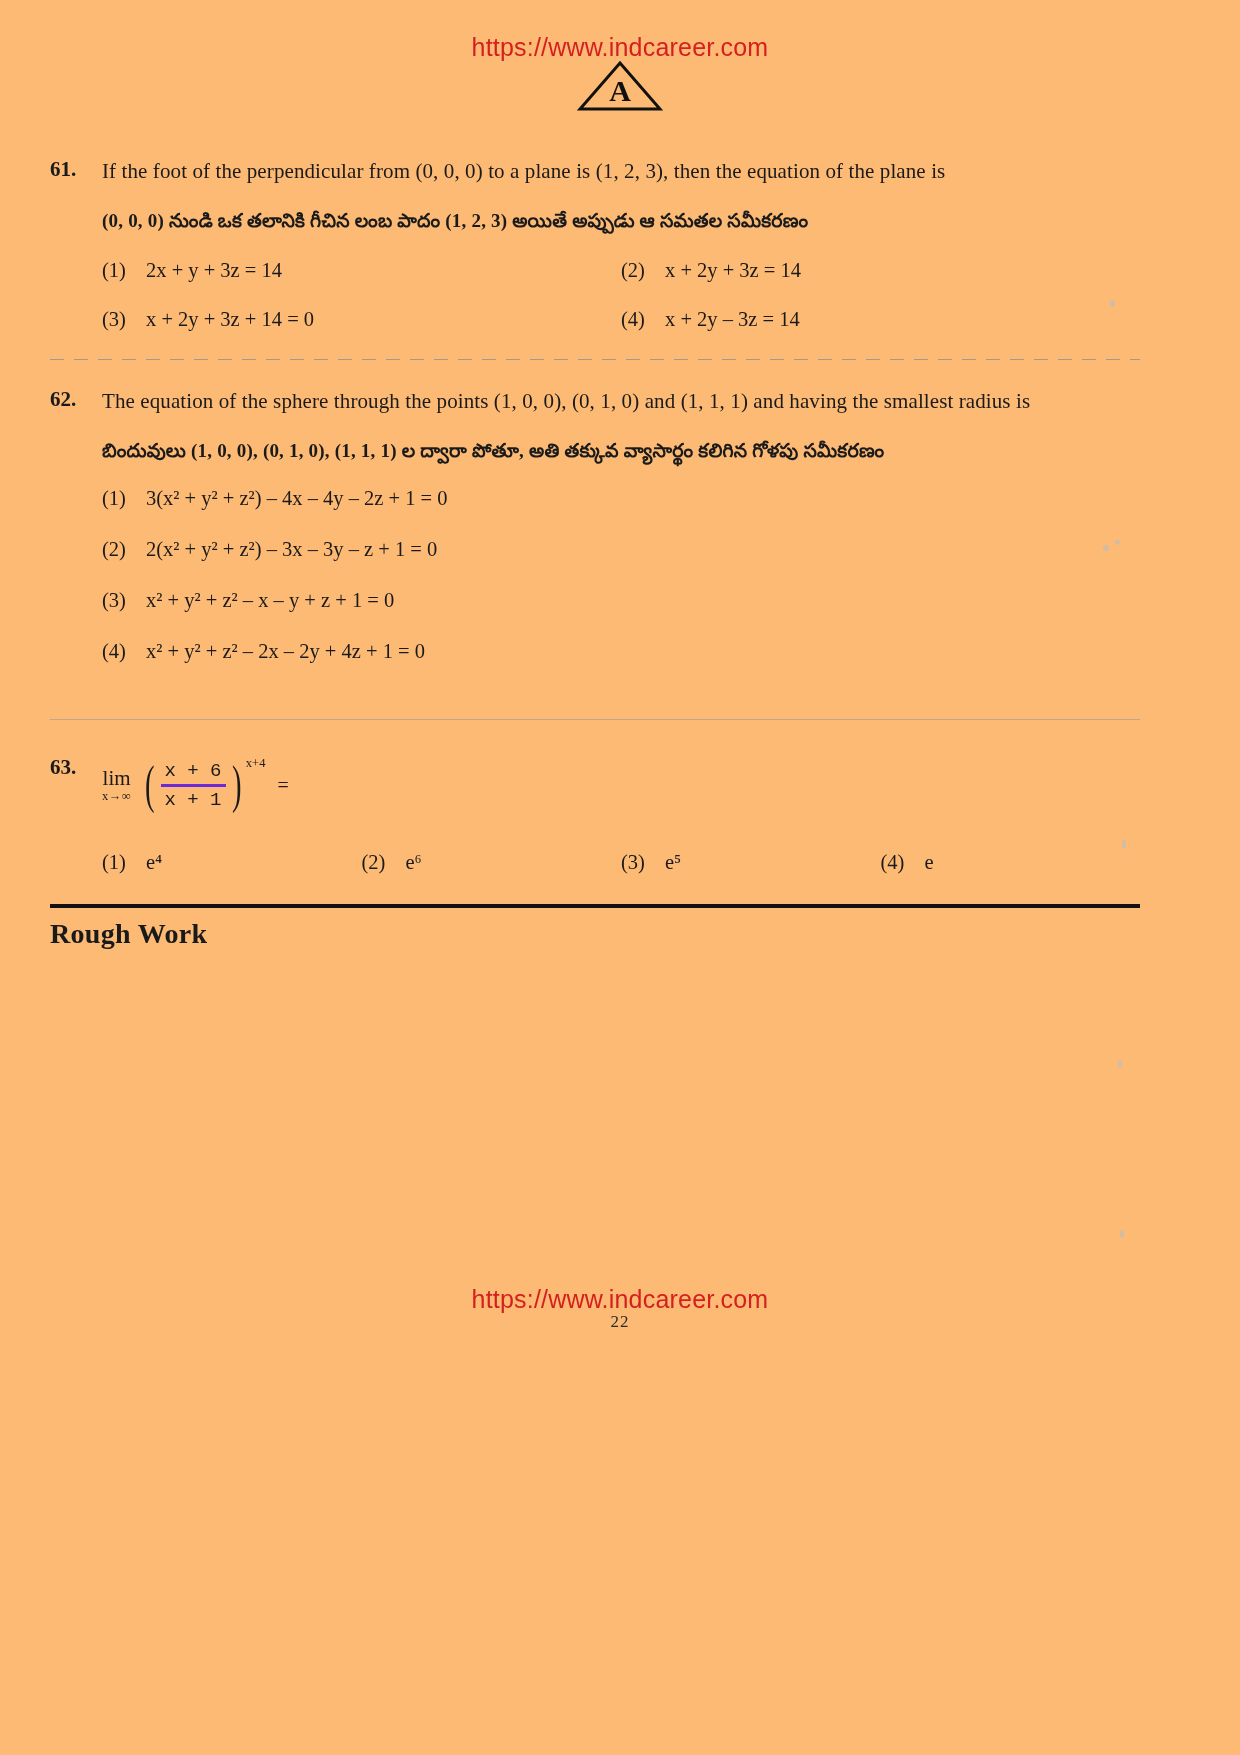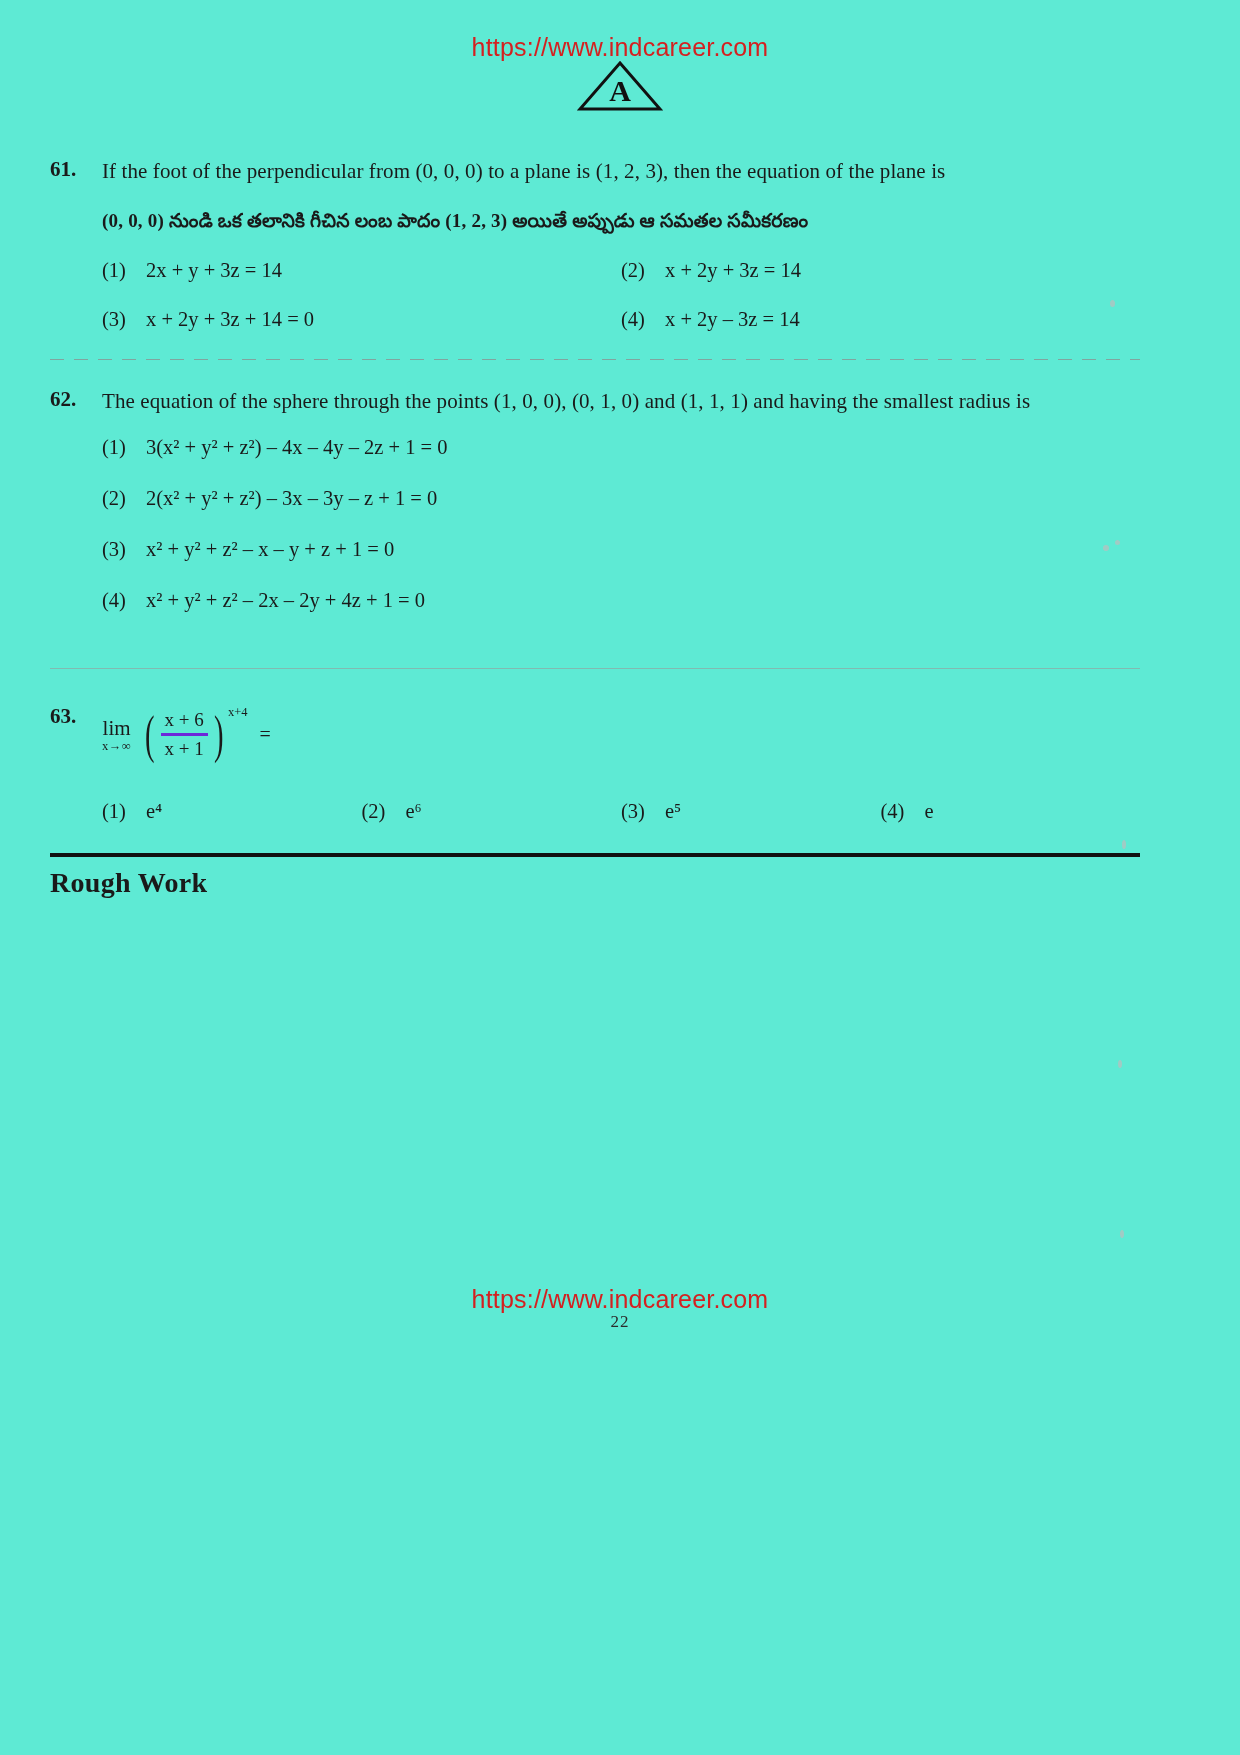--- a/index.html
+++ b/index.html
@@ -11,21 +11,21 @@
     width: 1240px;
     height: 1755px;
     position: relative;
     font-family: "Liberation Serif", serif;
     color: #1a1a1a;
     overflow: hidden;
   }
   .page {
     position: absolute;
     inset: 0;
-    background: #5eead4;
+    background: #fdba74;
   }
   .watermark {
     position: absolute;
     left: 0;
     width: 100%;
     text-align: center;
     color: #d42020;
     font-family: "Liberation Sans", sans-serif;
     font-size: 25px;
     letter-spacing: 0.2px;
@@ -165,20 +165,21 @@
     line-height: 40px;
     transform: scaleX(.55);
     display: inline-block;
   }
   .frac {
     display: inline-flex;
     flex-direction: column;
     align-items: center;
     font-size: 19px;
     margin: 0 2px;
+    font-family: Liberation Mono, monospace;
   }
   .frac .num { padding: 0 4px 2px 4px; }
   .frac .den { padding: 2px 4px 0 4px; border-top: 3px solid #6d28d9; }
   .expo {
     font-size: 12.5px;
     align-self: flex-start;
     margin-left: 1px;
     margin-top: -4px;
   }
   .eqsign {
@@ -262,20 +263,21 @@
       </div>
     </div>
 
     <div class="sep"></div>
 
     <div class="q">
       <div class="q-head">
         <div class="q-num">62.</div>
         <div class="q-body">
           <div class="q-text-en">The equation of the sphere through the points (1, 0, 0), (0, 1, 0) and (1, 1, 1) and having the smallest radius is</div>
+          <div class="q-text-te">బిందువులు (1, 0, 0), (0, 1, 0), (1, 1, 1) ల ద్వారా పోతూ, అతి తక్కువ వ్యాసార్థం కలిగిన గోళపు సమీకరణం</div>
           <div class="opts-1col">
             <div class="opt">
               <span class="opt-label">(1)</span>
               <span class="opt-text">3(x² + y² + z²) – 4x – 4y – 2z + 1 = 0</span>
             </div>
             <div class="opt">
               <span class="opt-label">(2)</span>
               <span class="opt-text">2(x² + y² + z²) – 3x – 3y – z + 1 = 0</span>
             </div>
             <div class="opt">

